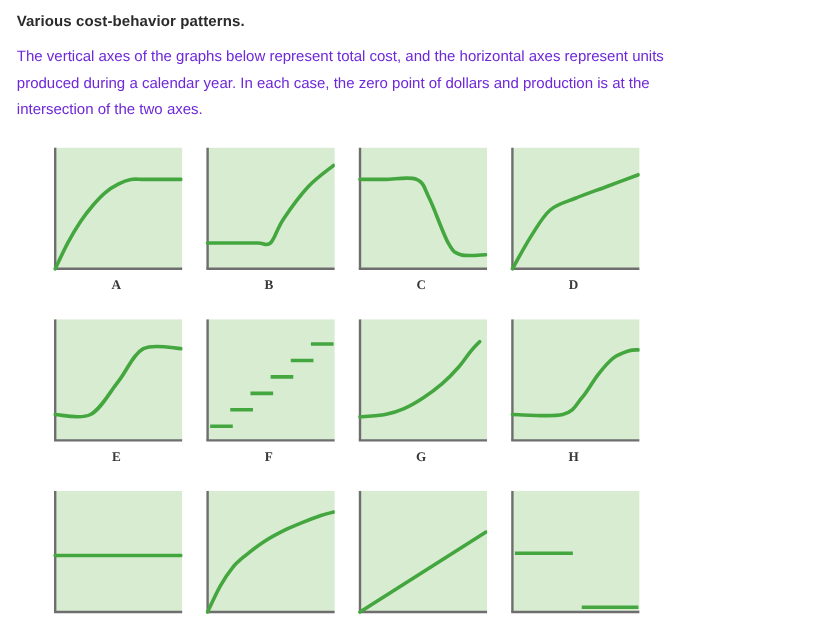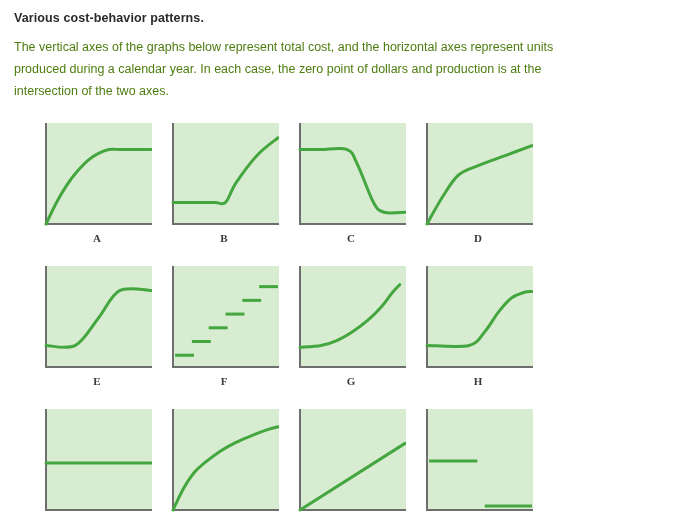--- a/index.html
+++ b/index.html
@@ -26,21 +26,21 @@
     font-size: 12.5px;
     font-weight: bold;
     color: #2b2b2b;
     line-height: 16px;
     margin: 0 0 10px 0;
     letter-spacing: 0.1px;
   }
   .intro {
     font-size: 12.5px;
     line-height: 22px;
-    color: #4d7c0f;
+    color: #6d28d9;
     margin: 0;
     max-width: 660px;
   }
   .grid {
     position: absolute;
     left: 42px;
     top: 123px;
   }
   .row {
     display: flex;

